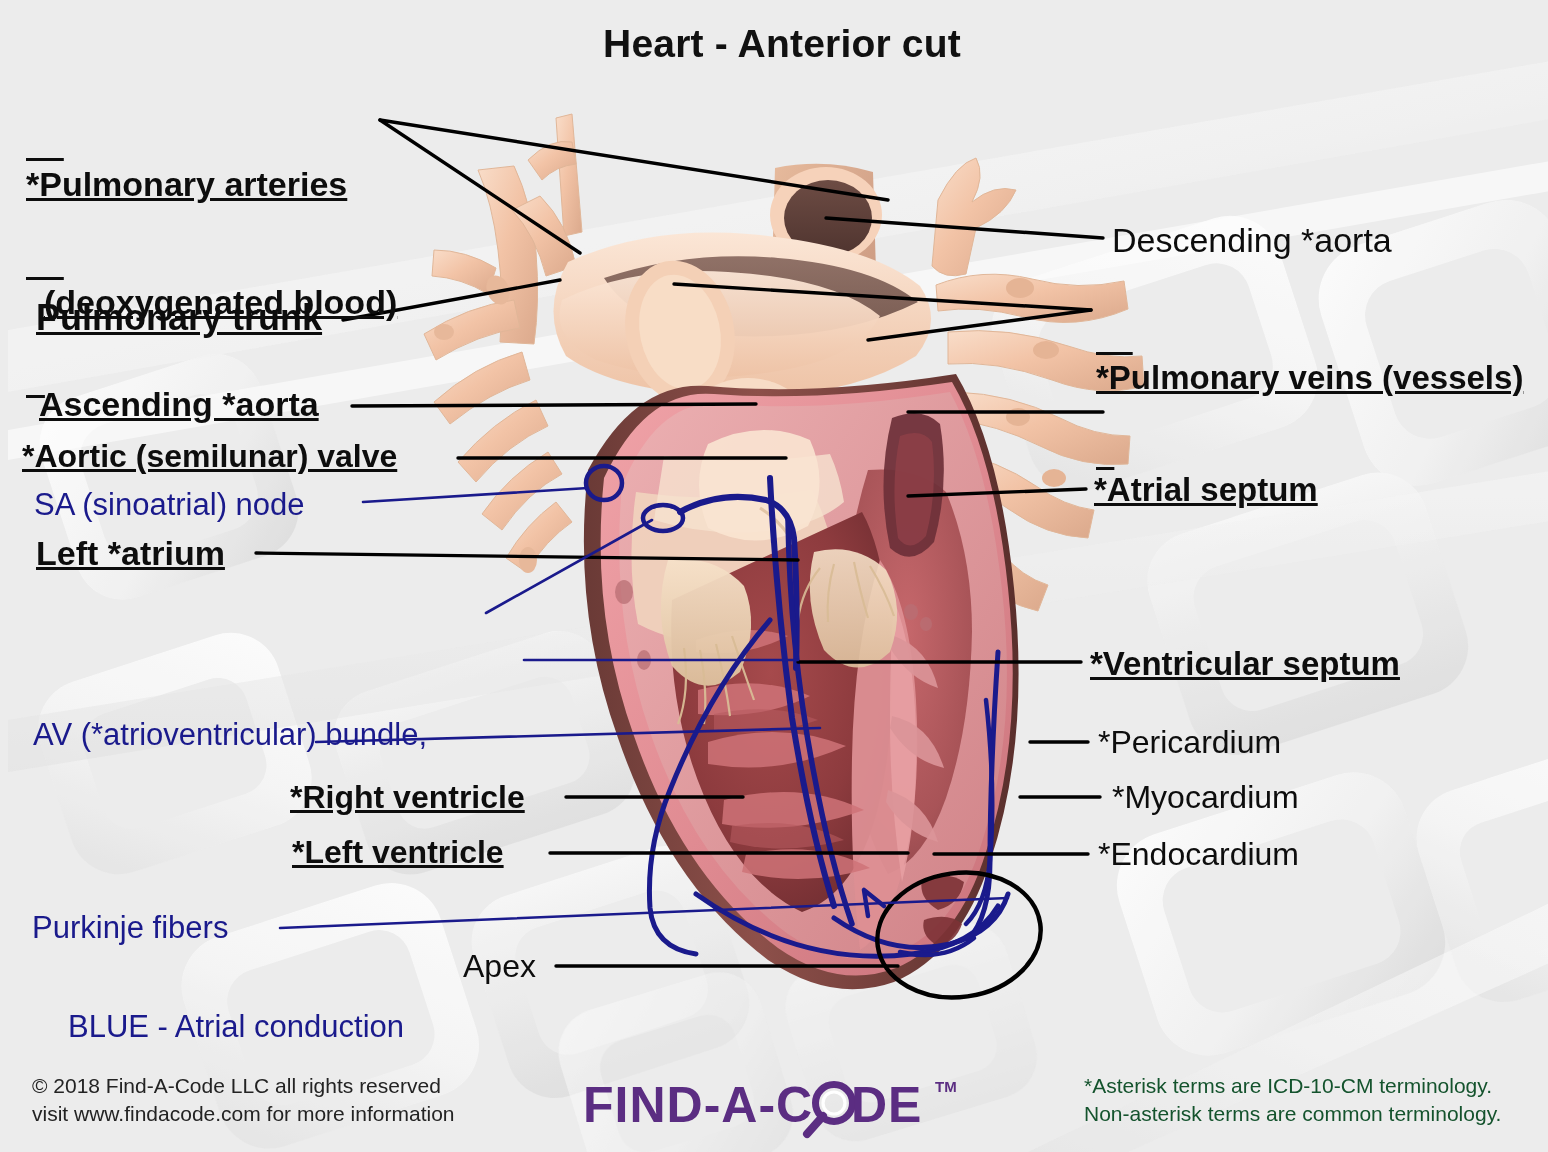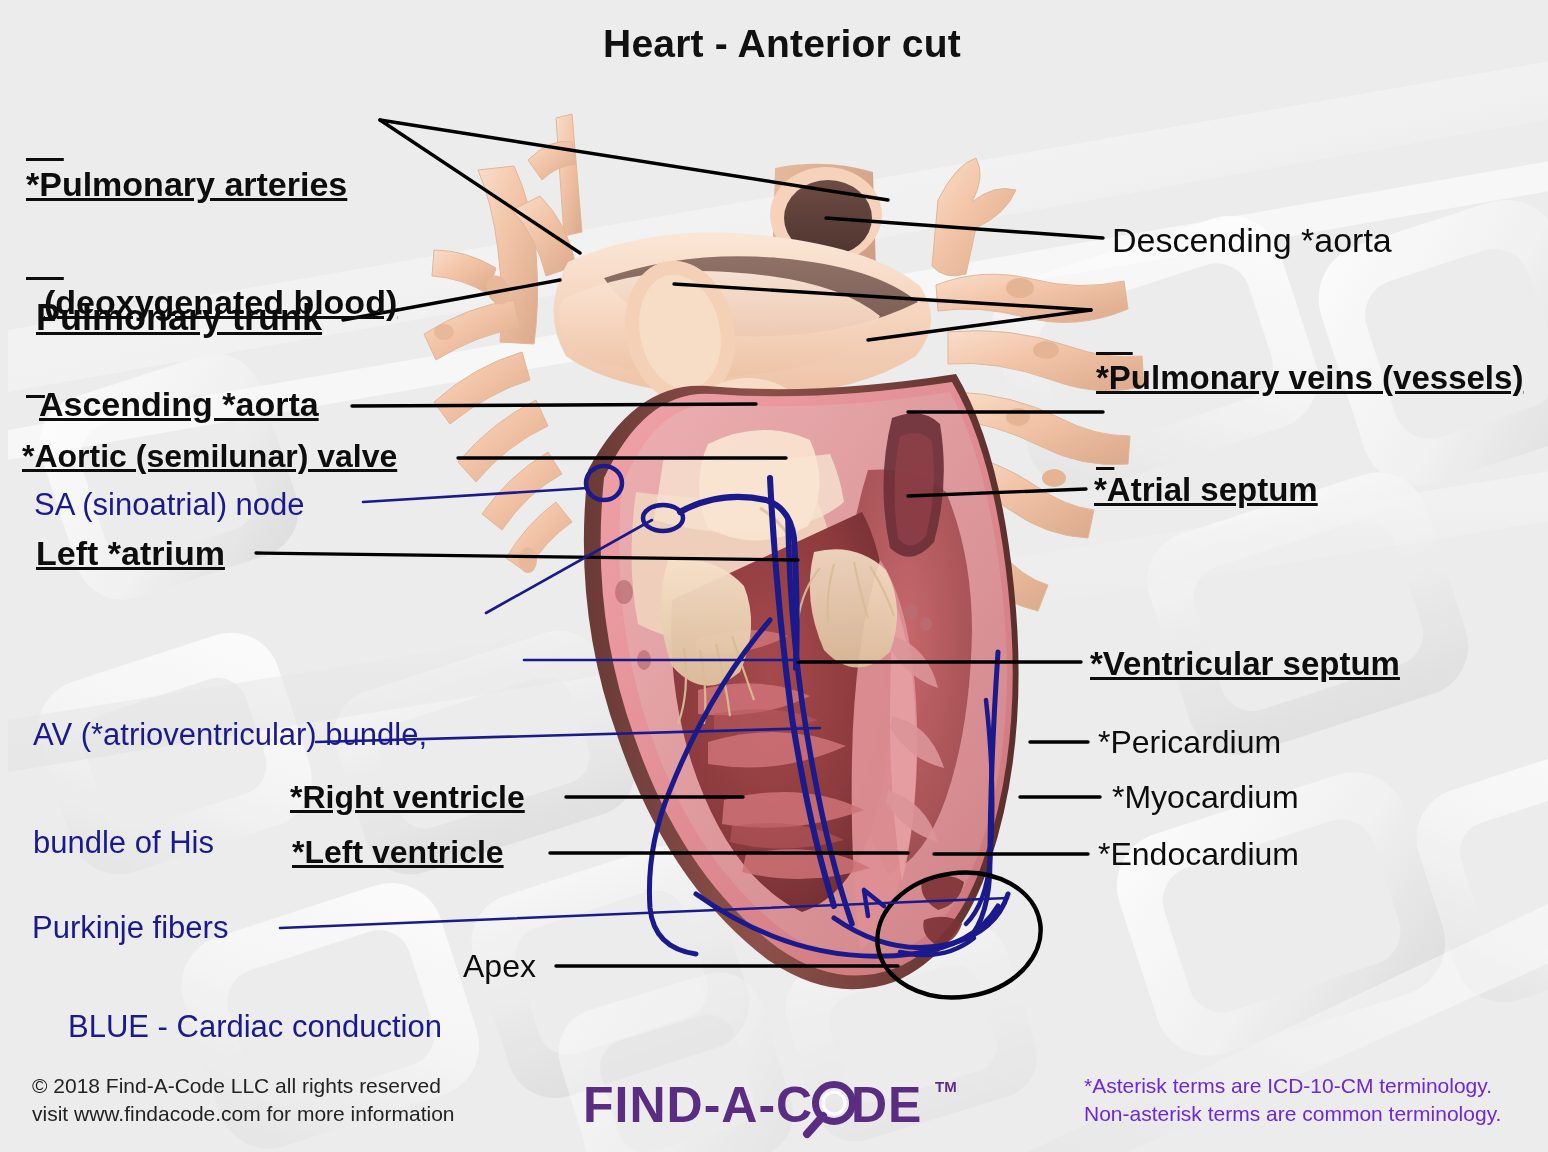--- a/index.html
+++ b/index.html
@@ -55,21 +55,21 @@
   #r-myocard    {left:1104px;top:779px; font-size:32px;}
   #r-endocard   {left:1090px;top:836px; font-size:32px;}
 
   
   #footer{position:absolute;left:0;bottom:0;width:1548px;height:92px;z-index:6;}
   #copyright{
     position:absolute;left:24px;top:12px;font-size:21px;color:#232323;
     line-height:1.35;white-space:pre-line;font-weight:normal;
   }
   #asterisk-note{
-    position:absolute;left:1076px;top:12px;font-size:21px;color:#6d28d9;
+    position:absolute;left:1076px;top:12px;font-size:21px;color:#14532d;
     line-height:1.35;white-space:pre-line;font-weight:normal;
   }
   #brand-logo{position:absolute;left:575px;top:10px;width:390px;height:72px;}
 </style>
 </head>
 <body>
 
 <div id="stage">
 
   <svg id="bg-watermark" viewBox="0 0 1548 1152" preserveAspectRatio="none">
@@ -398,27 +398,26 @@
     <div>*Pulmonary arteries</div>
     <div style="padding-left:18px">(deoxygenated blood)</div>
   </div>
   <div class="lbl black bold" id="l-pulm-trunk">Pulmonary trunk</div>
   <div class="lbl black bold" id="l-asc-aorta">Ascending *aorta</div>
   <div class="lbl black bold" id="l-aortic-val">*Aortic (semilunar) valve</div>
   <div class="lbl blue reg" id="l-sa-node">SA (sinoatrial) node</div>
   <div class="lbl black bold" id="l-left-atr">Left *atrium</div>
   <div class="lbl blue reg" id="l-av-bundle">
     <div>AV (*atrioventricular) bundle,</div>
-    <div>bundle of His</div>
   </div>
   <div class="lbl black bold" id="l-right-vent">*Right ventricle</div>
   <div class="lbl black bold" id="l-left-vent">*Left ventricle</div>
   <div class="lbl blue reg" id="l-purkinje">Purkinje fibers</div>
   <div class="lbl black reg" id="l-apex">Apex</div>
-  <div class="lbl blue reg" id="l-blue-key">BLUE - Cardiac conduction</div>
+  <div class="lbl blue reg" id="l-blue-key">BLUE - Atrial conduction</div>
 
   <div class="lbl black reg" id="r-desc-aorta">Descending *aorta</div>
   <div class="lbl black bold" id="r-pulm-veins">
     <div>*Pulmonary veins (vessels)</div>
   </div>
   <div class="lbl black bold" id="r-atrial-sep">*Atrial septum</div>
   <div class="lbl black bold" id="r-vent-sep">*Ventricular septum</div>
   <div class="lbl black reg" id="r-pericard">*Pericardium</div>
   <div class="lbl black reg" id="r-myocard">*Myocardium</div>
   <div class="lbl black reg" id="r-endocard">*Endocardium</div>

